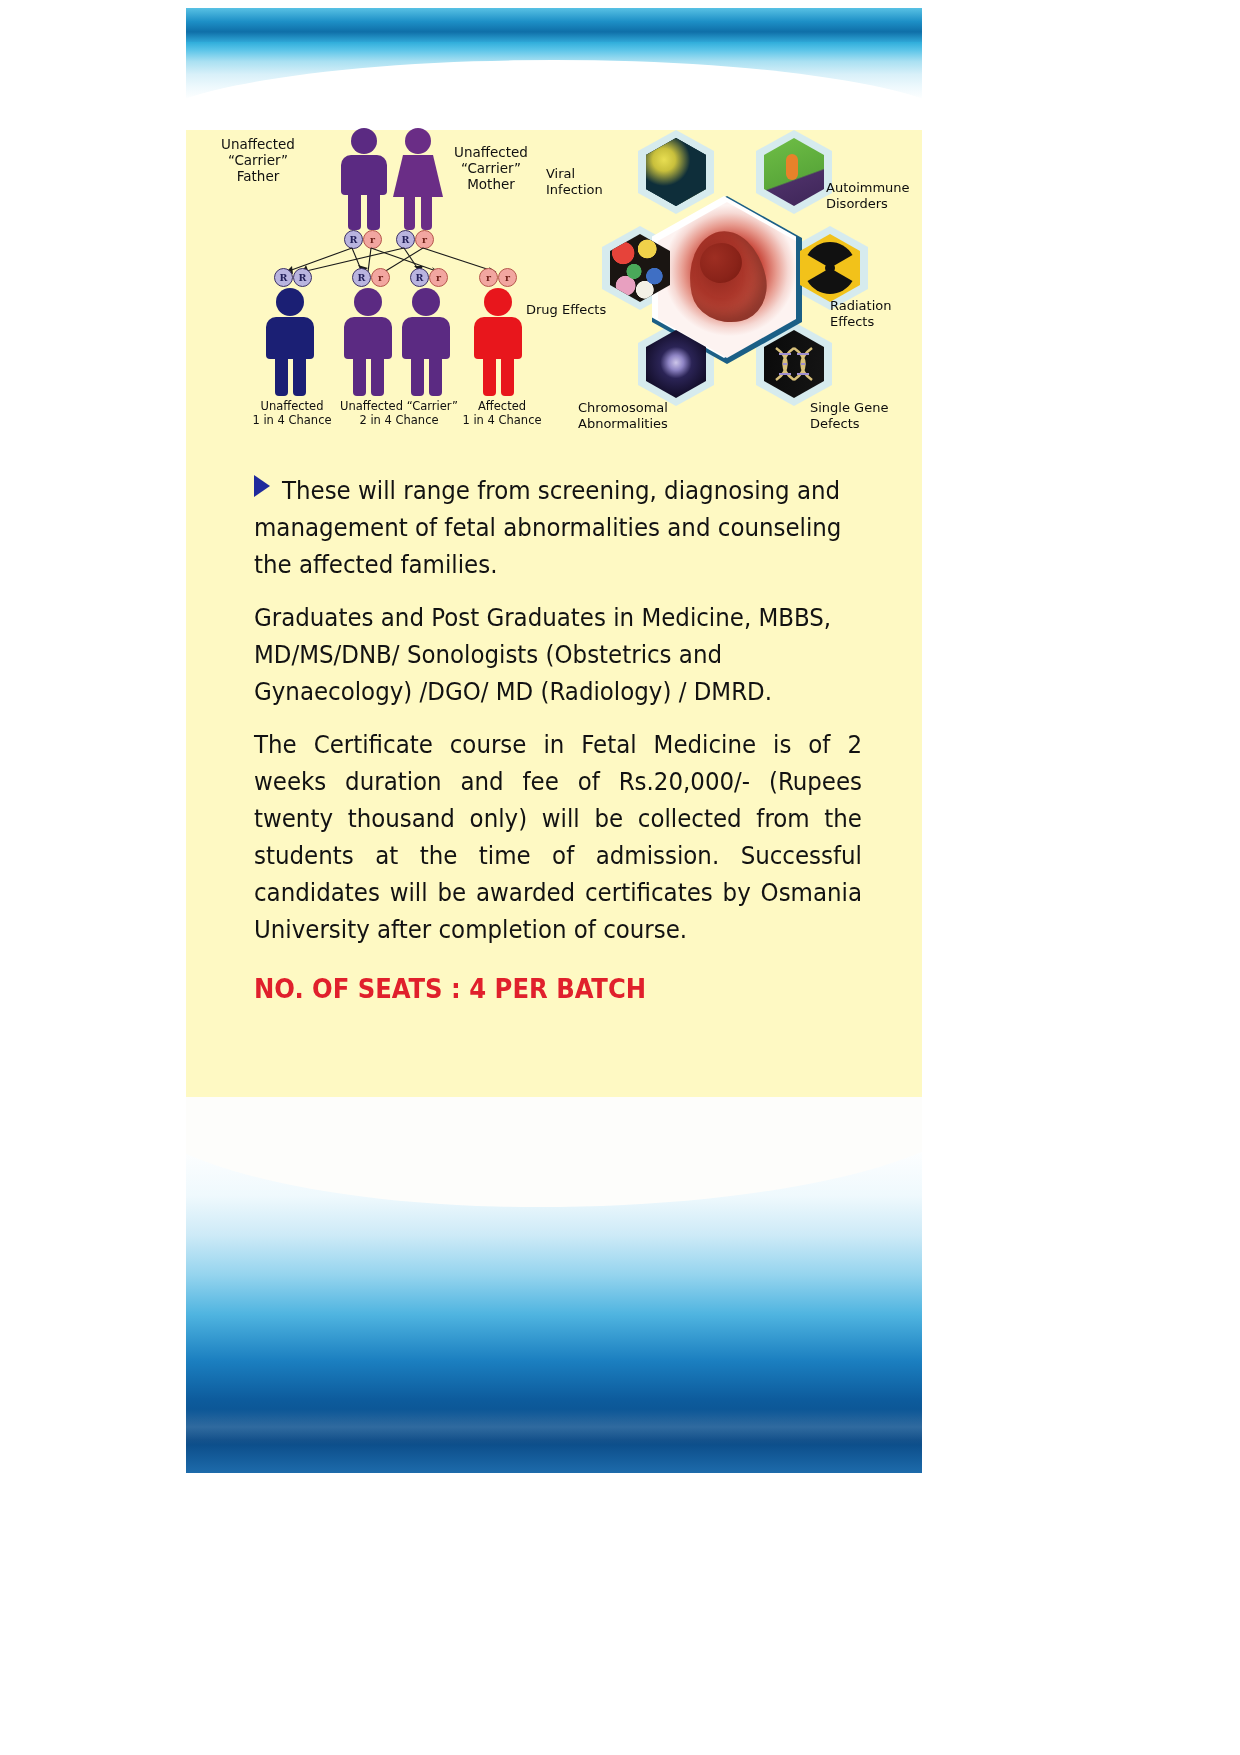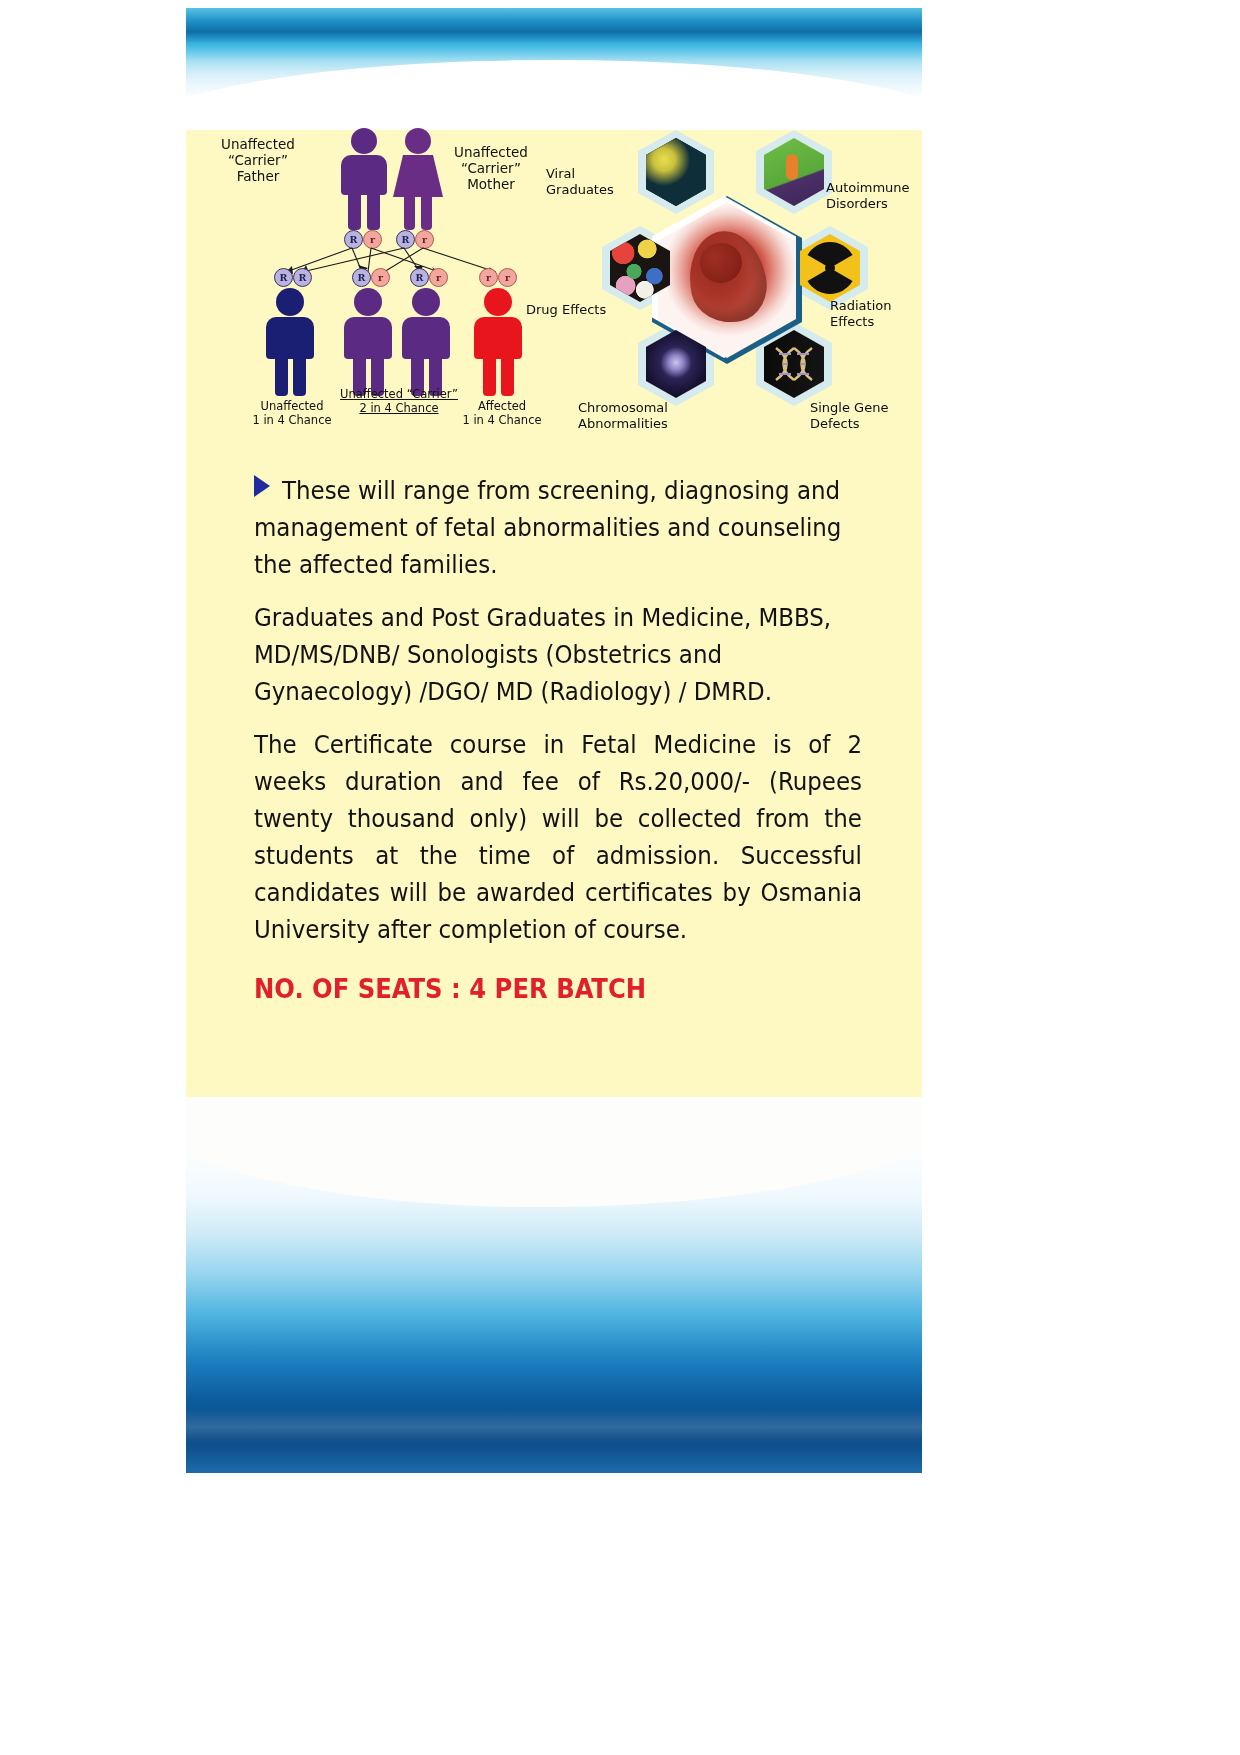--- a/index.html
+++ b/index.html
@@ -277,21 +277,21 @@
             <div class="head" style="top:0;width:28px;height:28px;background:#e8161c;"></div>
             <div class="torso" style="top:29px;width:48px;height:42px;background:#e8161c;border-radius:10px 10px 4px 4px;"></div>
             <div class="legL" style="left:9px;top:68px;width:13px;height:40px;background:#e8161c;"></div>
             <div class="legR" style="left:27px;top:68px;width:13px;height:40px;background:#e8161c;"></div>
           </div>
 
           <div class="lbl small" style="left:38px;top:296px;width:116px;">
             <div>Unaffected</div>
             <div>1 in 4 Chance</div>
           </div>
-          <div class="lbl small" style="left:133px;top:284px;width:140px;text-decoration:underline;">
+          <div class="lbl small" style="left:133px;top:296px;width:140px;">
             <div>Unaffected “Carrier”</div>
             <div>2 in 4 Chance</div>
           </div>
           <div class="lbl small" style="left:248px;top:296px;width:116px;">
             <div>Affected</div>
             <div>1 in 4 Chance</div>
           </div>
         </div>
 
         <div class="causes">
@@ -359,21 +359,21 @@
                 <line x1="15" y1="44" x2="27" y2="44"></line>
                 <line x1="33" y1="24" x2="45" y2="24"></line>
                 <line x1="37" y1="34" x2="41" y2="34"></line>
                 <line x1="33" y1="44" x2="45" y2="44"></line>
               </g>
             </svg>
           </div>
 
           <div class="cause-lbl" style="left:8px;top:62px;width:96px;">
             <div>Viral</div>
-            <div>Graduates</div>
+            <div>Infection</div>
           </div>
           <div class="cause-lbl" style="left:288px;top:76px;width:96px;">
             <div>Autoimmune</div>
             <div>Disorders</div>
           </div>
           <div class="cause-lbl" style="left:292px;top:194px;width:92px;">
             <div>Radiation</div>
             <div>Effects</div>
           </div>
           <div class="cause-lbl" style="left:272px;top:296px;width:112px;">

